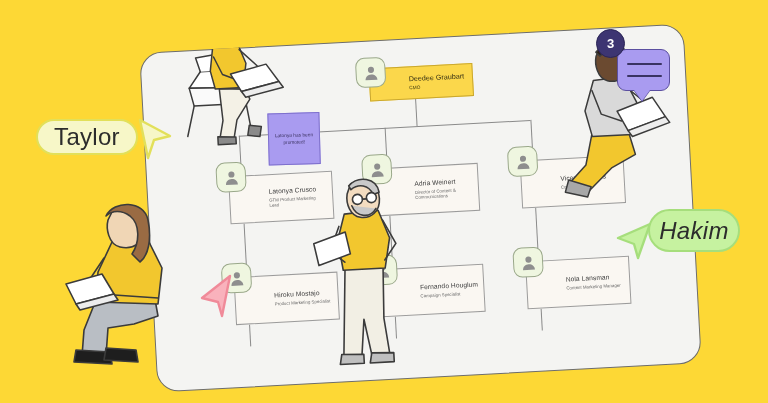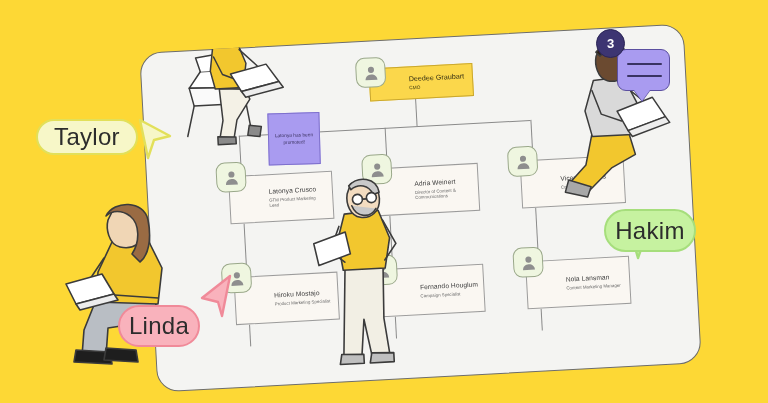--- a/index.html
+++ b/index.html
@@ -133,22 +133,22 @@
   .pill {
     position: absolute;
     border-radius: 999px;
     display: flex; align-items: center; justify-content: center;
     font-size: 24px; color: #2c2c2c; letter-spacing: .3px;
   }
   #pill-taylor { left: 36px; top: 119px; width: 102px; height: 36px;
     background: #F7F7C8; border: 2.2px solid #E2E05A; }
   #pill-linda  { left: 118px; top: 305px; width: 82px; height: 42px;
     background: #F9B2BC; border: 2px solid #F08A99; }
-  #pill-hakim  { left: 604px; top: 209px; width: 92px; height: 43px;
-    background: #C6F2A0; border: 2px solid #A6DE7C; }
+  #pill-hakim  { left: 648px; top: 209px; width: 92px; height: 43px;
+    background: #C6F2A0; border: 2px solid #A6DE7C; font-style: italic; }
 
   .cursor { position: absolute; }
   .cursor svg { display:block; }
 
   
   .person { position: absolute; }
   .person svg { display:block; overflow: visible; }
 </style>
 </head>
 <body>
@@ -392,21 +392,20 @@
       <path d="M4 2 L34 18 L18 22 L12 40 Z" fill="#F7F7C8" stroke="#E2E05A" stroke-width="2.4" stroke-linejoin="round"></path>
     </svg>
   </div>
   <div class="pill" id="pill-taylor">Taylor</div>
 
   <div class="cursor" style="left:196px; top:272px;">
     <svg width="40" height="48" viewBox="0 0 40 48">
       <path d="M34 4 L6 26 L22 30 L26 44 Z" fill="#F9B2BC" stroke="#F08A99" stroke-width="2.4" stroke-linejoin="round"></path>
     </svg>
   </div>
-  <div class="pill" id="pill-linda">Linda</div>
 
   <div class="cursor" style="left:612px; top:220px;">
     <svg width="42" height="42" viewBox="0 0 42 42">
       <path d="M38 4 L6 18 L22 24 L26 38 Z" fill="#C6F2A0" stroke="#A6DE7C" stroke-width="2.4" stroke-linejoin="round"></path>
     </svg>
   </div>
   <div class="pill" id="pill-hakim">Hakim</div>
 
 </div>
 

